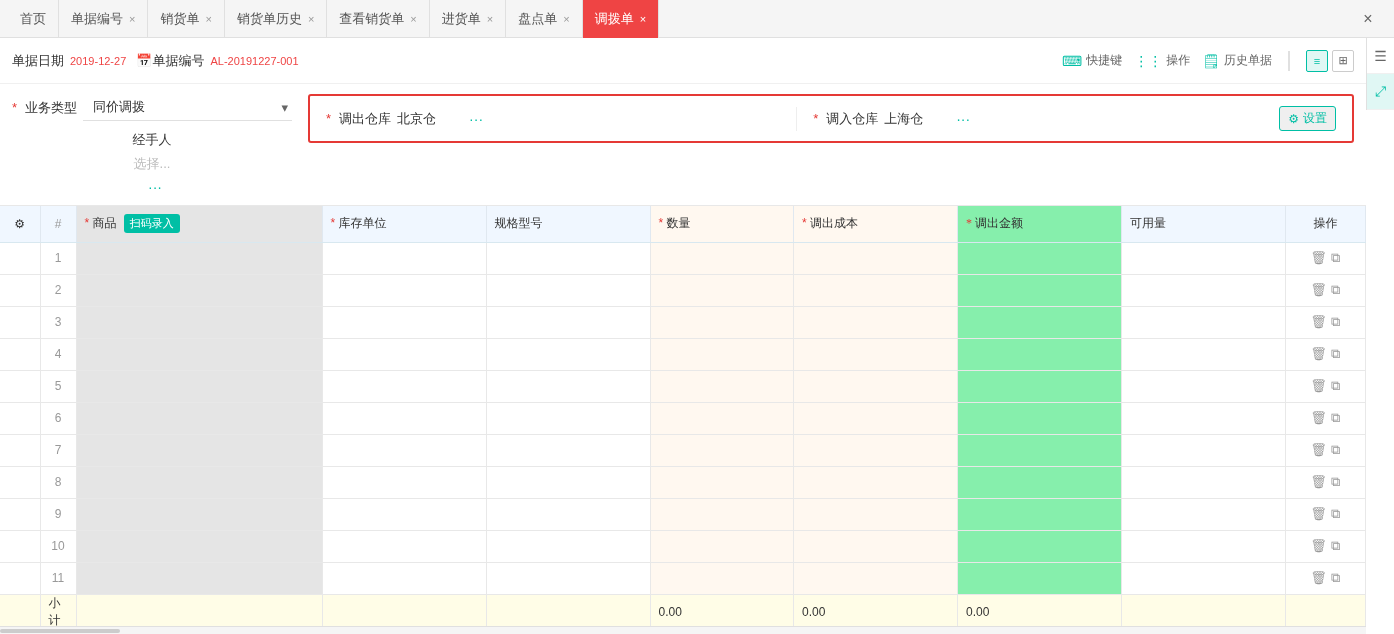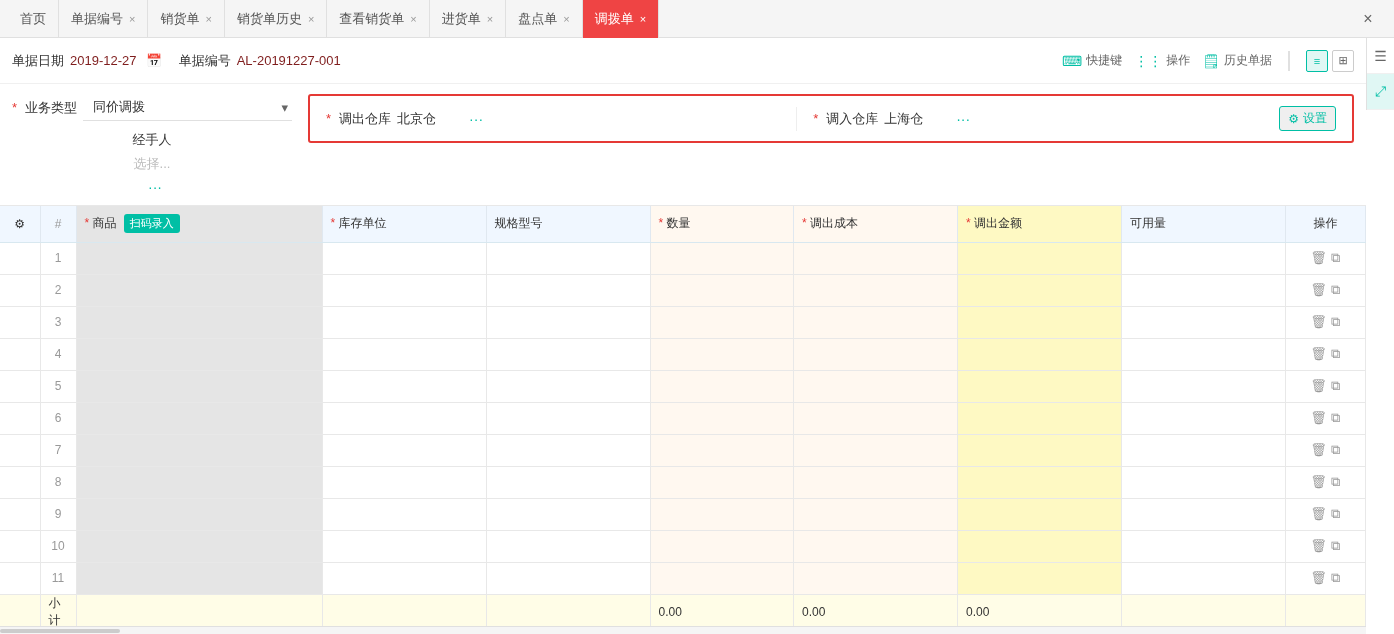--- a/index.html
+++ b/index.html
@@ -60,30 +60,29 @@
       display: flex;
       align-items: center;
       padding: 8px 12px;
       border-bottom: 1px solid #f0f0f0;
       background: #fff;
       height: 46px;
     }
     .toolbar-left {
       display: flex;
       align-items: flex-start;
-      gap: 16px;
       flex: 1;
     }
     .toolbar-right {
       display: flex;
       align-items: center;
       gap: 12px;
     }
     .field-label { color: #333; font-size: 13px; }
-    .field-value { color: #7f1d1d; font-size: 13px; }
+    .field-value { color: #ef4444; font-size: 11px; }
     .calendar-icon { color: #00bfa5; margin-left: 4px; cursor: pointer; }
     .toolbar-action {
       display: flex;
       align-items: center;
       gap: 4px;
       color: #666;
       font-size: 12px;
       cursor: pointer;
     }
     .toolbar-action .icon { color: #00bfa5; font-size: 14px; }
@@ -215,21 +214,21 @@
       height: 32px;
       color: #333;
     }
     .col-num { width: 36px; text-align: center; color: #999; }
     .col-gear { width: 40px; text-align: center; }
     .col-product { min-width: 120px; background: #e5e5e5; }
     .col-unit { min-width: 80px; }
     .col-spec { min-width: 80px; }
     .col-qty { min-width: 70px; background: #fff8f0; }
     .col-cost { min-width: 80px; background: #fff8f0; }
-    .col-amount { min-width: 80px; background: #fef9c3; }
+    .col-amount { min-width: 80px; background: #86efac; font-family: Liberation Serif, serif; }
     .col-avail { min-width: 80px; }
     .col-ops { width: 80px; text-align: center; }
 
     .scan-btn {
       background: #00bfa5;
       color: #fff;
       border: none;
       border-radius: 3px;
       padding: 2px 6px;
       font-size: 11px;

